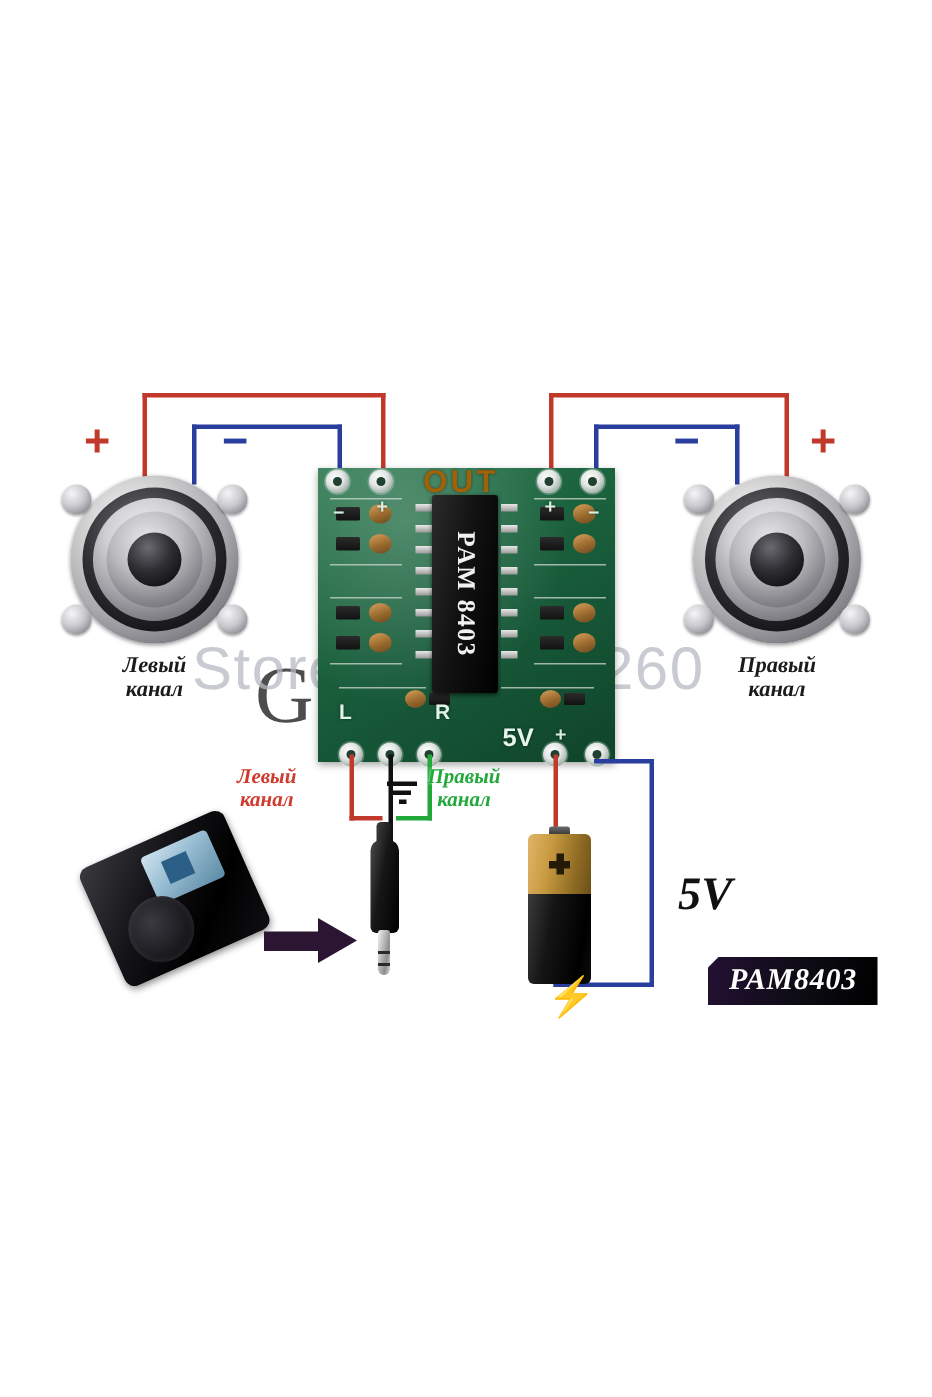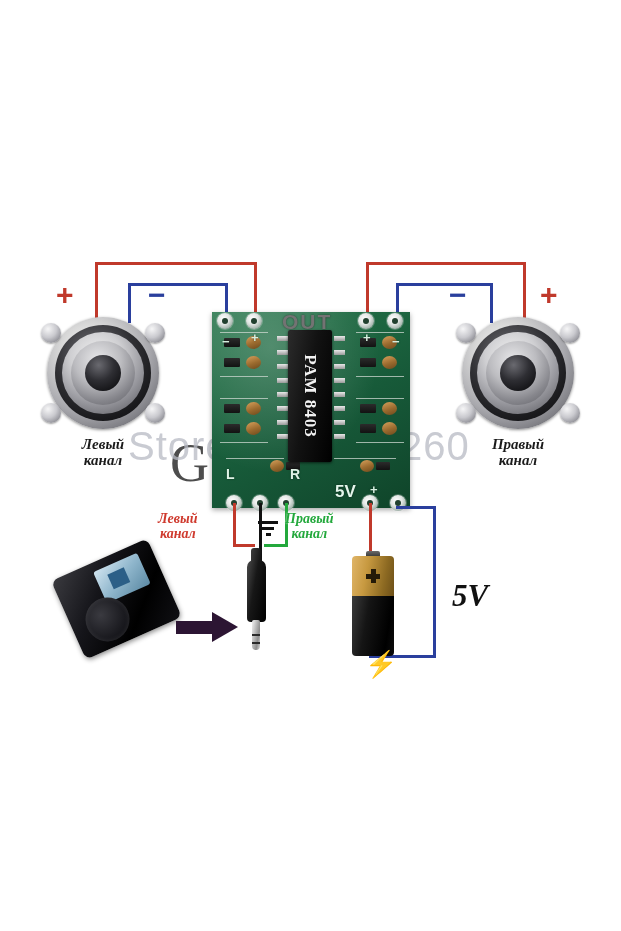--- a/index.html
+++ b/index.html
@@ -52,21 +52,21 @@
        background:linear-gradient(150deg,#2f7a52 0%,#1f6a43 25%,#175a39 55%,#134e31 80%,#0f4429 100%);
        box-shadow:0 2px 5px rgba(0,0,0,.35);}
   #pcb:before{content:"";position:absolute;inset:0;
        background:radial-gradient(ellipse at 30% 18%,rgba(255,255,255,.22),transparent 55%);}
   .pad{position:absolute;width:16px;height:16px;border-radius:50%;
        background:radial-gradient(circle at 40% 35%,#ffffff 0%,#e2e6e4 40%,#9fb0a8 75%,#6d7f77 100%);
        box-shadow:0 0 0 1px rgba(255,255,255,.25);}
   .pad i{position:absolute;left:5px;top:5px;width:6px;height:6px;border-radius:50%;background:#21402f;}
   .silk{position:absolute;color:#dff3e6;font-family:"Liberation Sans",sans-serif;
         font-weight:bold;text-shadow:0 0 2px rgba(0,0,0,.5);}
-  #silk-out{left:282px;top:310px;font-size:21px;letter-spacing:2px;color:#737373;}
+  #silk-out{left:282px;top:310px;font-size:21px;letter-spacing:2px;color:#a16207;}
   #silk-5v{left:335px;top:482px;font-size:17px;color:#e4f6ec;}
   #silk-L{left:226px;top:466px;font-size:14px;}
   #silk-R{left:290px;top:466px;font-size:14px;}
   .silk-sm{position:absolute;color:#d6efdf;font-size:13px;font-weight:bold;
         font-family:"Liberation Sans",sans-serif;text-shadow:0 0 2px rgba(0,0,0,.5);}
 
   #chip{position:absolute;left:288px;top:330px;width:44px;height:132px;
         background:linear-gradient(100deg,#2b2b2b,#121212 45%,#000 100%);
         border-radius:2px;box-shadow:0 1px 3px rgba(0,0,0,.6);}
   #chip span{position:absolute;left:50%;top:50%;transform:translate(-50%,-50%) rotate(90deg);
@@ -350,14 +350,15 @@
     <div class="nub"></div>
     <div class="top">
       <div class="xplus"></div>
     </div>
     <div class="bot">
       <div class="bolt">⚡</div>
     </div>
   </div>
 
   <div id="volt">5V</div>
+  <div id="badge">PAM8403</div>
 
 </div>
 
 </body></html>

